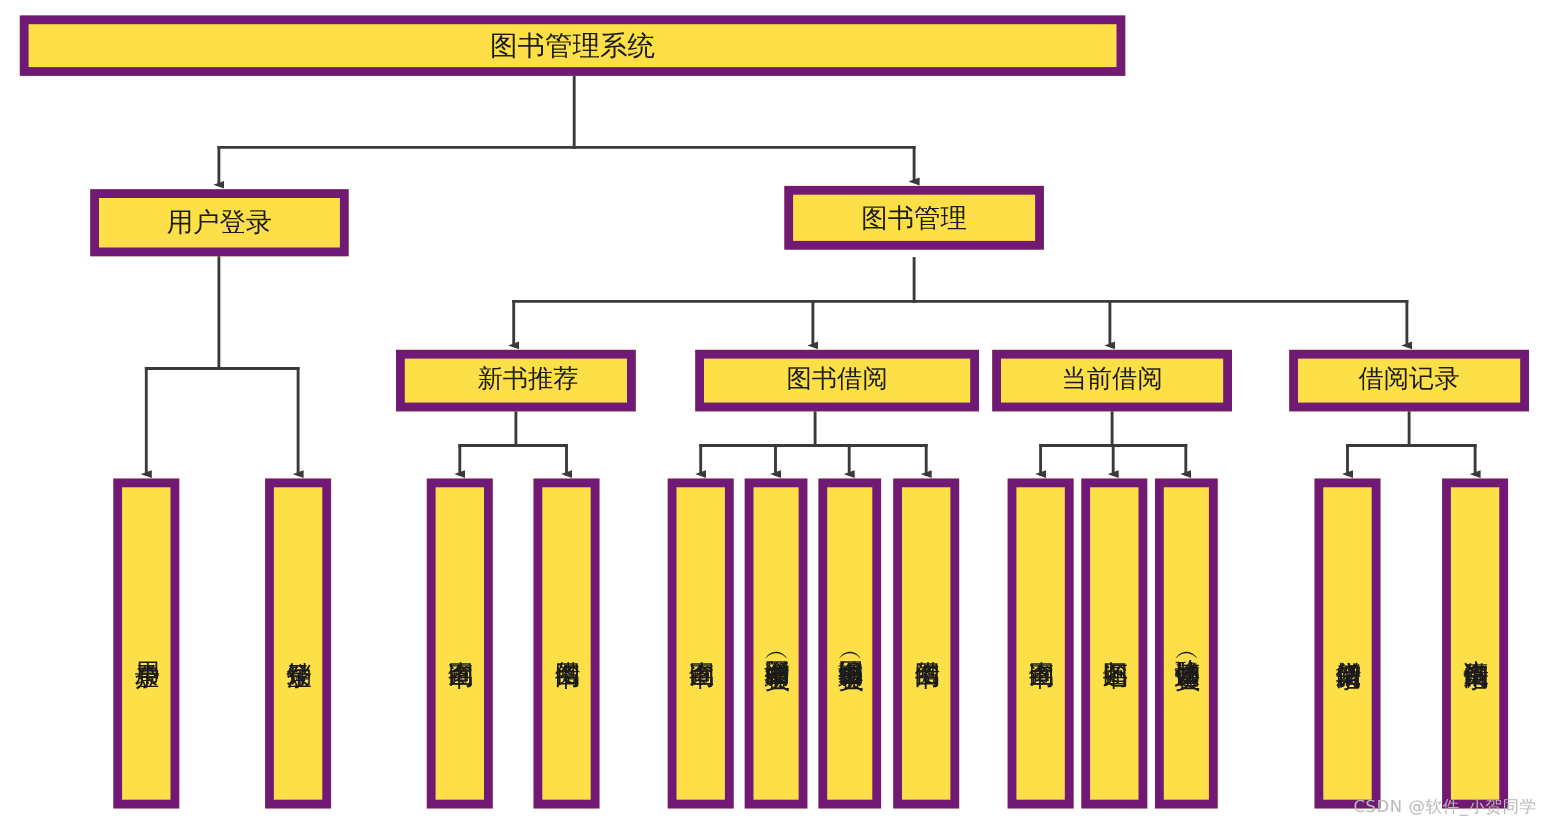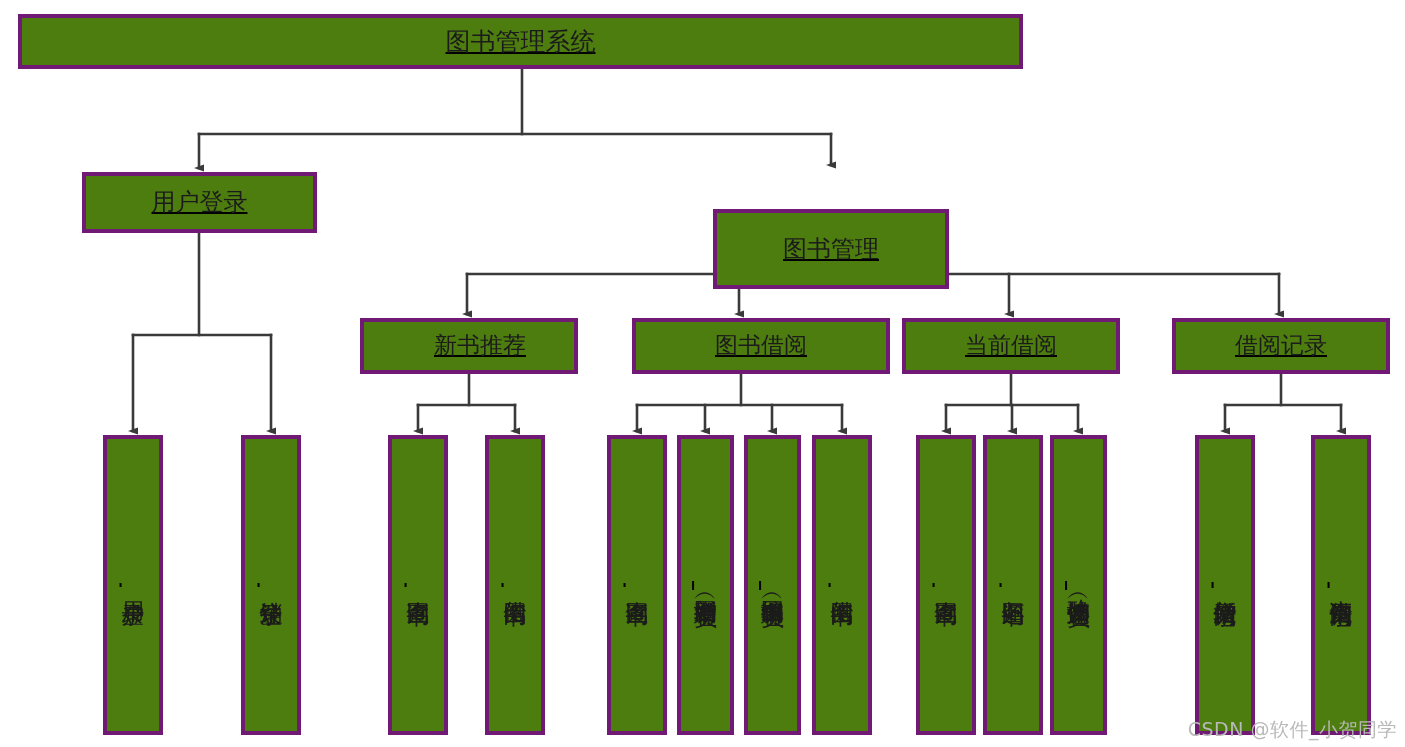--- a/index.html
+++ b/index.html
@@ -22,27 +22,26 @@
   svg.diagram-svg {
     position: absolute;
     left: 0;
     top: 0;
     width: 1405px;
     height: 747px;
   }
   .node-box {
     position: absolute;
     box-sizing: border-box;
-    background: #4d7c0f;
-    border: 4px solid #701a75;
+    background: #fde047;
+    border: 8px solid #701a75;
     display: flex;
     align-items: center;
     justify-content: center;
     overflow: hidden;
-    text-decoration: underline;
   }
   .node-label {
     color: #1b1b1b;
     text-align: center;
     line-height: 1.12;
     white-space: pre;
   }
   .level0 .node-label { font-size: 25px; }
   .level1 .node-label { font-size: 24px; }
   .level2 .node-label { font-size: 23px; }
@@ -54,21 +53,21 @@
     letter-spacing: 1px;
   }
   .leaf {
     align-items: center;
     justify-content: center;
   }
   #watermark {
     position: absolute;
     right: 8px;
     bottom: 4px;
-    font-size: 19px;
+    font-size: 15px;
     color: #b9b9b9;
     letter-spacing: 0.5px;
     user-select: none;
     white-space: nowrap;
   }
 </style>
 </head>
 <body>
 
 <div id="diagram-root">
@@ -123,21 +122,21 @@
     </g>
   </svg>
 
   <div class="node-box level0" style="left: 18px; top: 14px; width: 1005px; height: 55px;">
     <span class="node-label">图书管理系统</span>
   </div>
 
   <div class="node-box level1" style="left: 82px; top: 172px; width: 235px; height: 61px;">
     <span class="node-label">用户登录</span>
   </div>
-  <div class="node-box level1" style="left: 713px; top: 169px; width: 236px; height: 80px; margin-top: 40px;">
+  <div class="node-box level1" style="left: 713px; top: 169px; width: 236px; height: 58px;">
     <span class="node-label">图书管理</span>
   </div>
 
   <div class="node-box level2" style="left: 360px; top: 318px; width: 218px; height: 56px; padding-left: 22px;">
     <span class="node-label">新书推荐</span>
   </div>
   <div class="node-box level2" style="left: 632px; top: 318px; width: 258px; height: 56px;">
     <span class="node-label">图书借阅</span>
   </div>
   <div class="node-box level2" style="left: 902px; top: 318px; width: 218px; height: 56px;">

